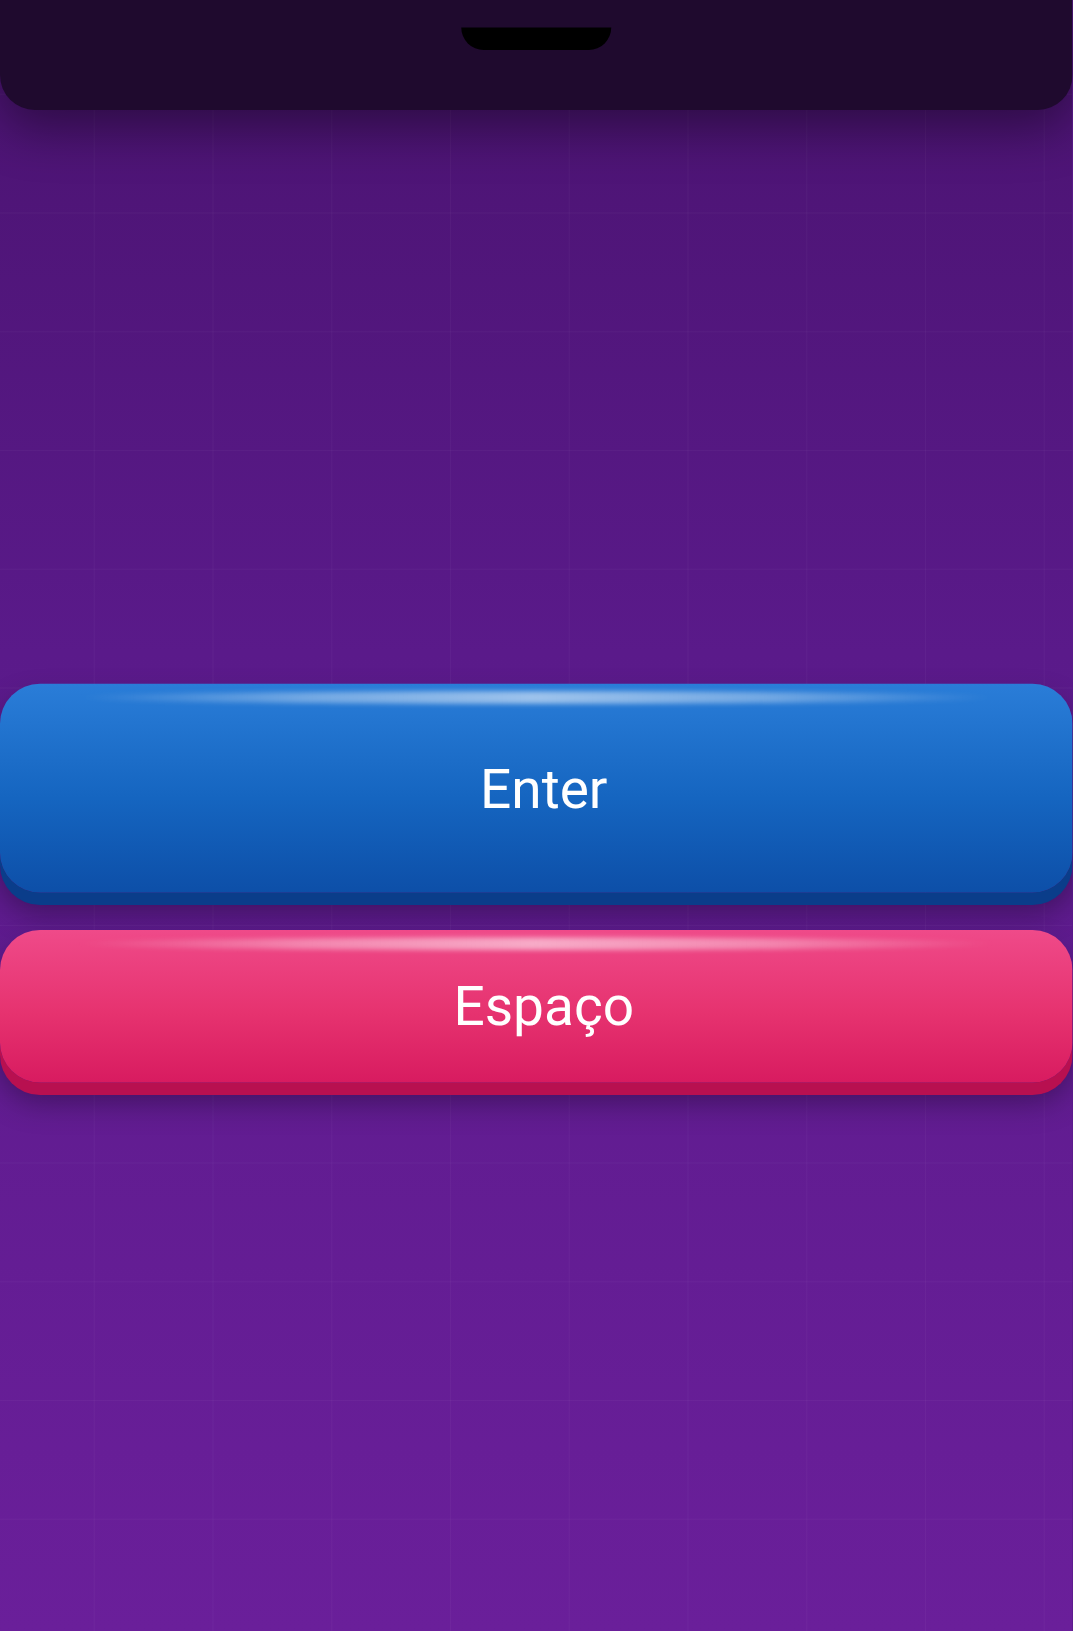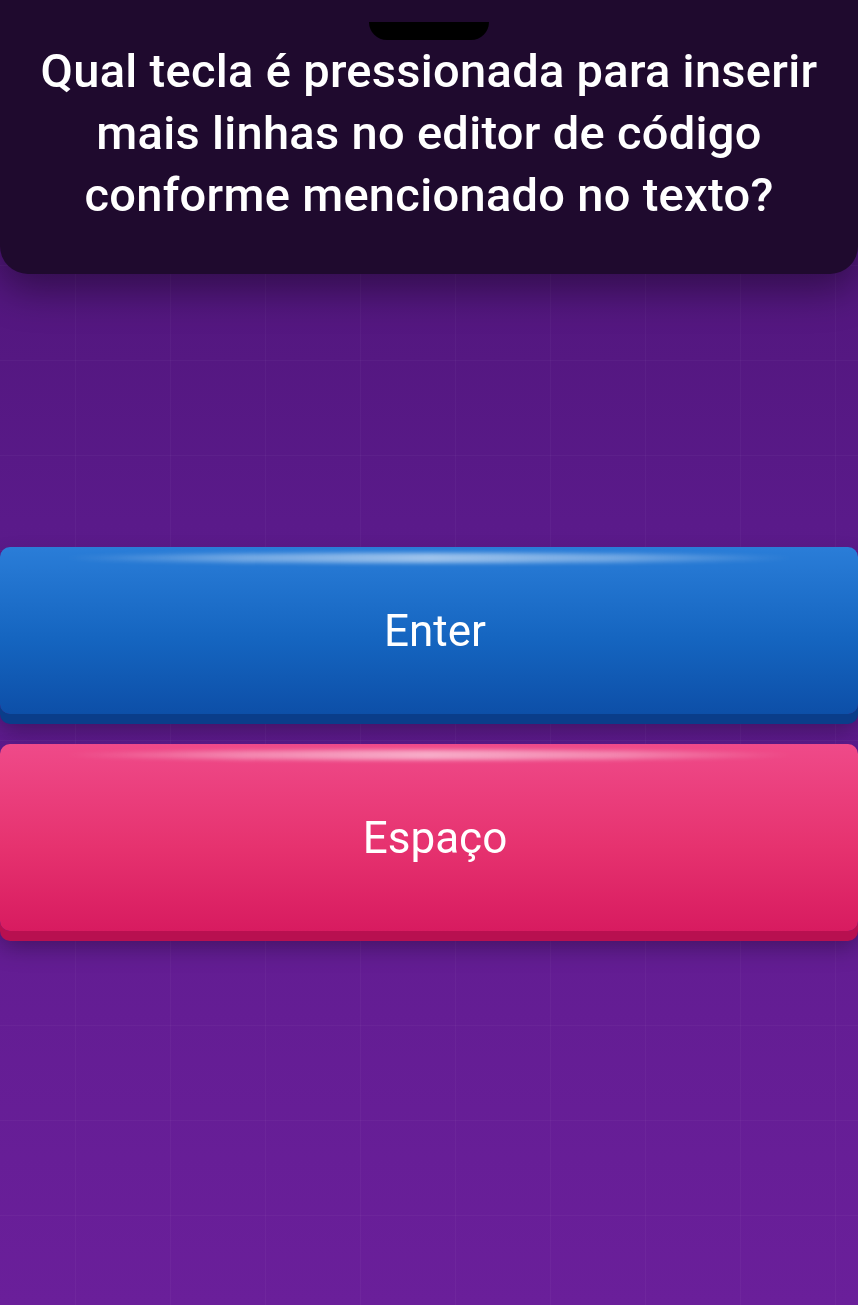--- a/index.html
+++ b/index.html
@@ -54,21 +54,21 @@
     left: 0;
     width: 858px;
     display: flex;
     flex-direction: column;
     gap: 30px;
   }
   .answer {
     position: relative;
     width: 858px;
     height: 167px;
-    border-radius: 10px;
+    border-radius: 32px;
     display: flex;
     align-items: center;
     justify-content: center;
     color: #ffffff;
     font-size: 44px;
     font-weight: 400;
     cursor: pointer;
     overflow: hidden;
     padding-left: 12px;
   }
@@ -92,32 +92,31 @@
     box-shadow: 0 10px 0 #0a6b65, 0 15px 25px rgba(0,0,0,0.35);
   }
   .answer-c {
     background: linear-gradient(180deg, #f89a1c 0%, #ed8a0c 55%, #e07800 100%);
     box-shadow: 0 10px 0 #c76000, 0 15px 25px rgba(0,0,0,0.35);
   }
   .answer-d {
     background: linear-gradient(180deg, #ef4a89 0%, #e6326f 55%, #d81b60 100%);
     box-shadow: 0 10px 0 #b81050, 0 15px 25px rgba(0,0,0,0.35);
   }
-  .answer-d { height: 187px; }
+  .answer-d { height: 122px; }
   .answer-label { position: relative; z-index: 2; }
 </style>
 </head>
 <body>
 
 <div class="bg"></div>
 <div class="grid-overlay"></div>
 
 <div class="question-card">
   <div class="badge"></div>
-  <div class="question-text">Qual tecla é pressionada para inserir mais linhas no editor de código conforme mencionado no texto?</div>
 </div>
 
 <div class="answers">
   <div class="answer answer-a">
     <span class="answer-label">Enter</span>
   </div>
   <div class="answer answer-d">
     <span class="answer-label">Espaço</span>
   </div>
 </div>

